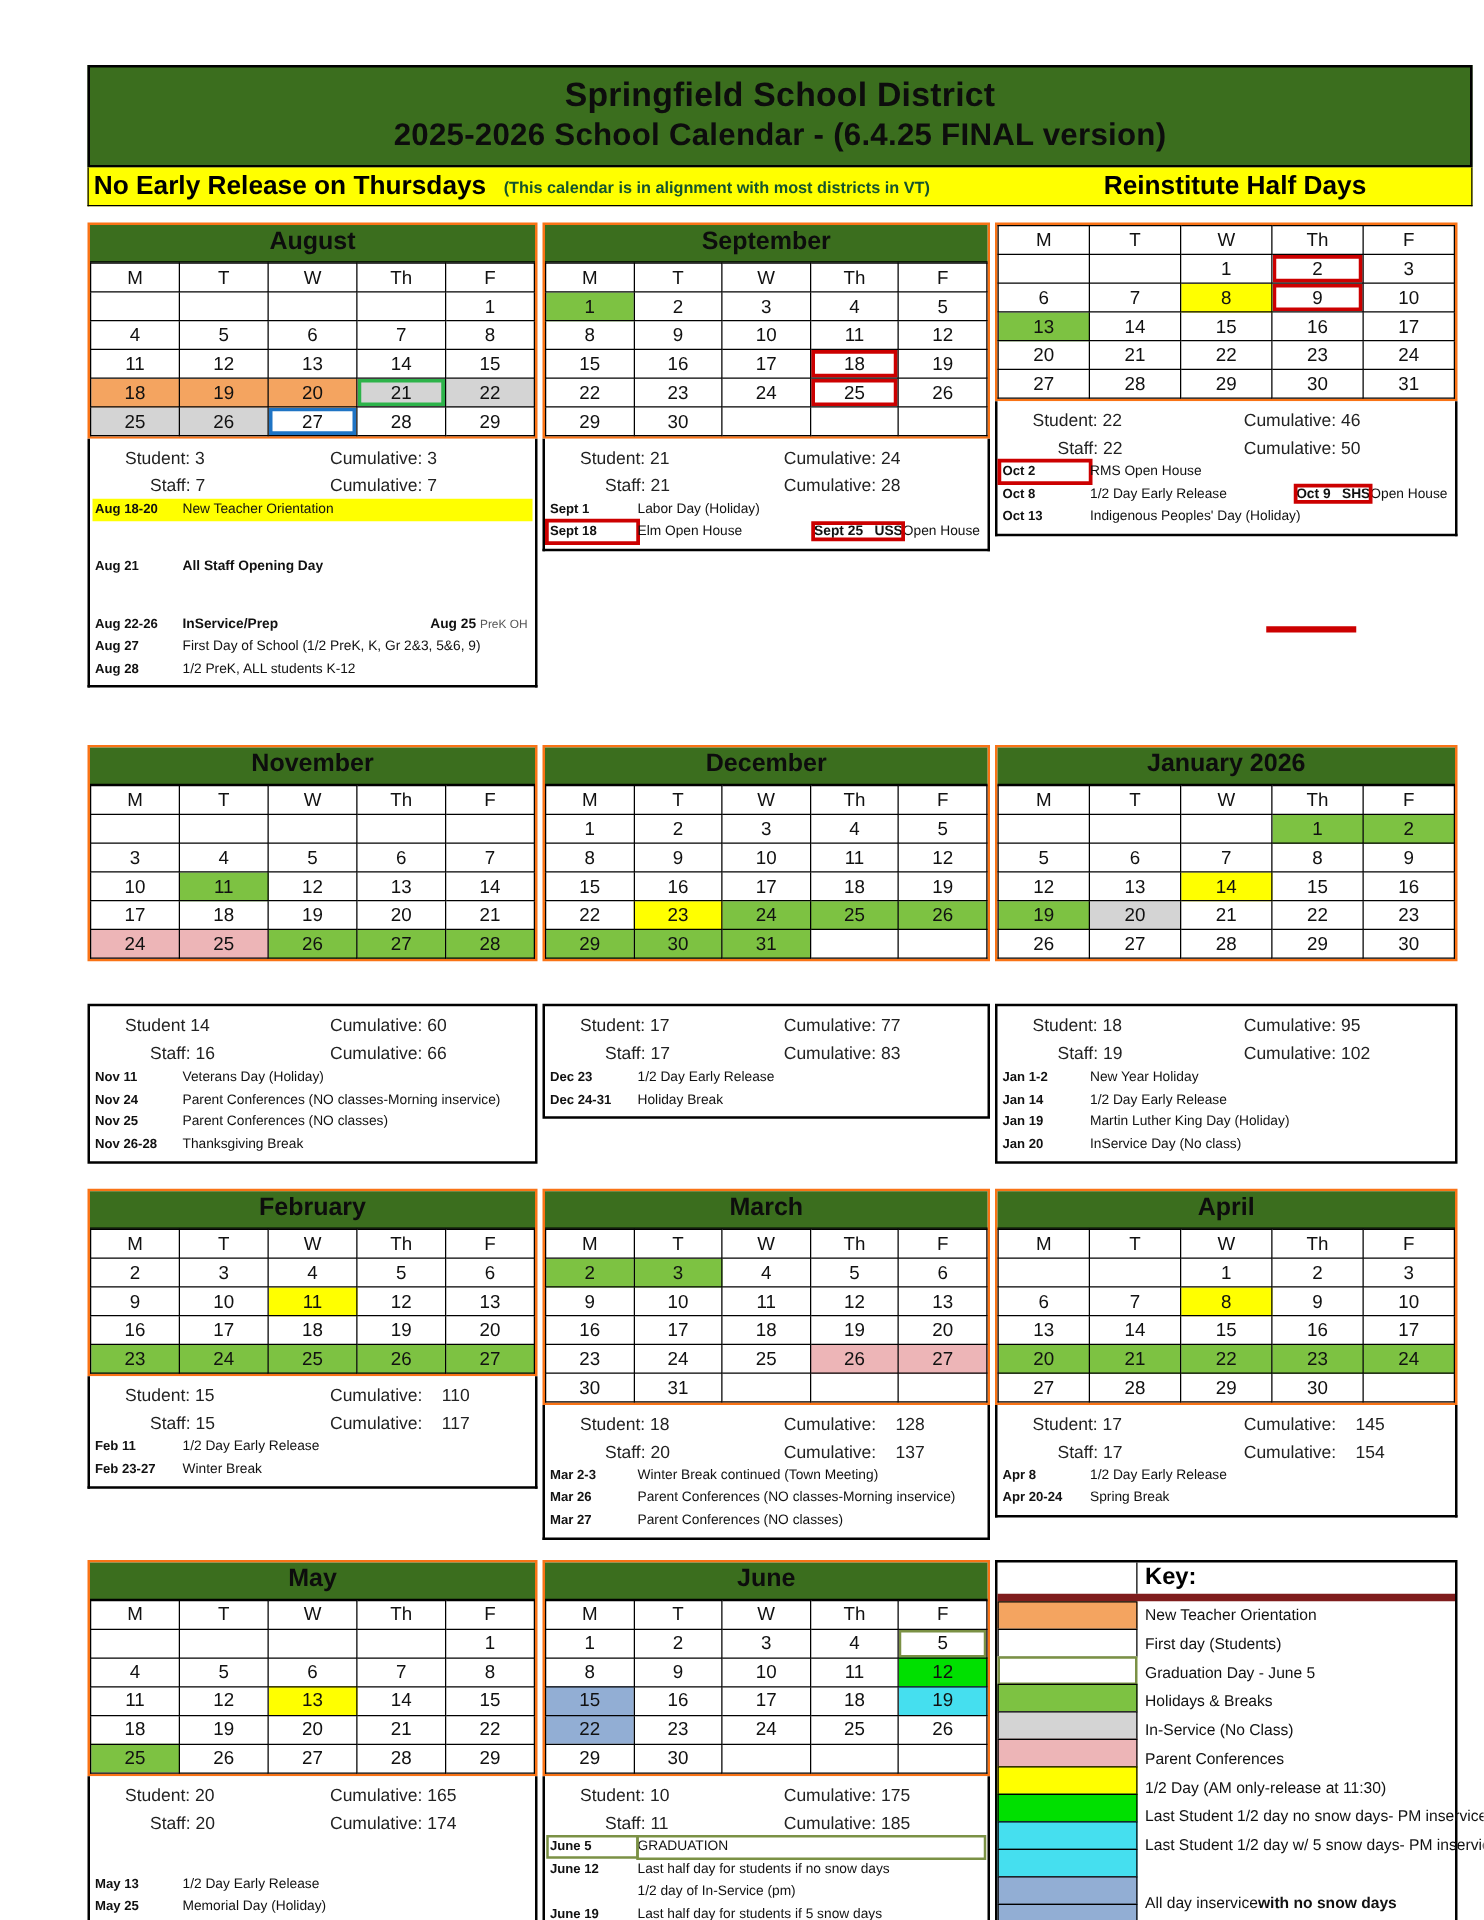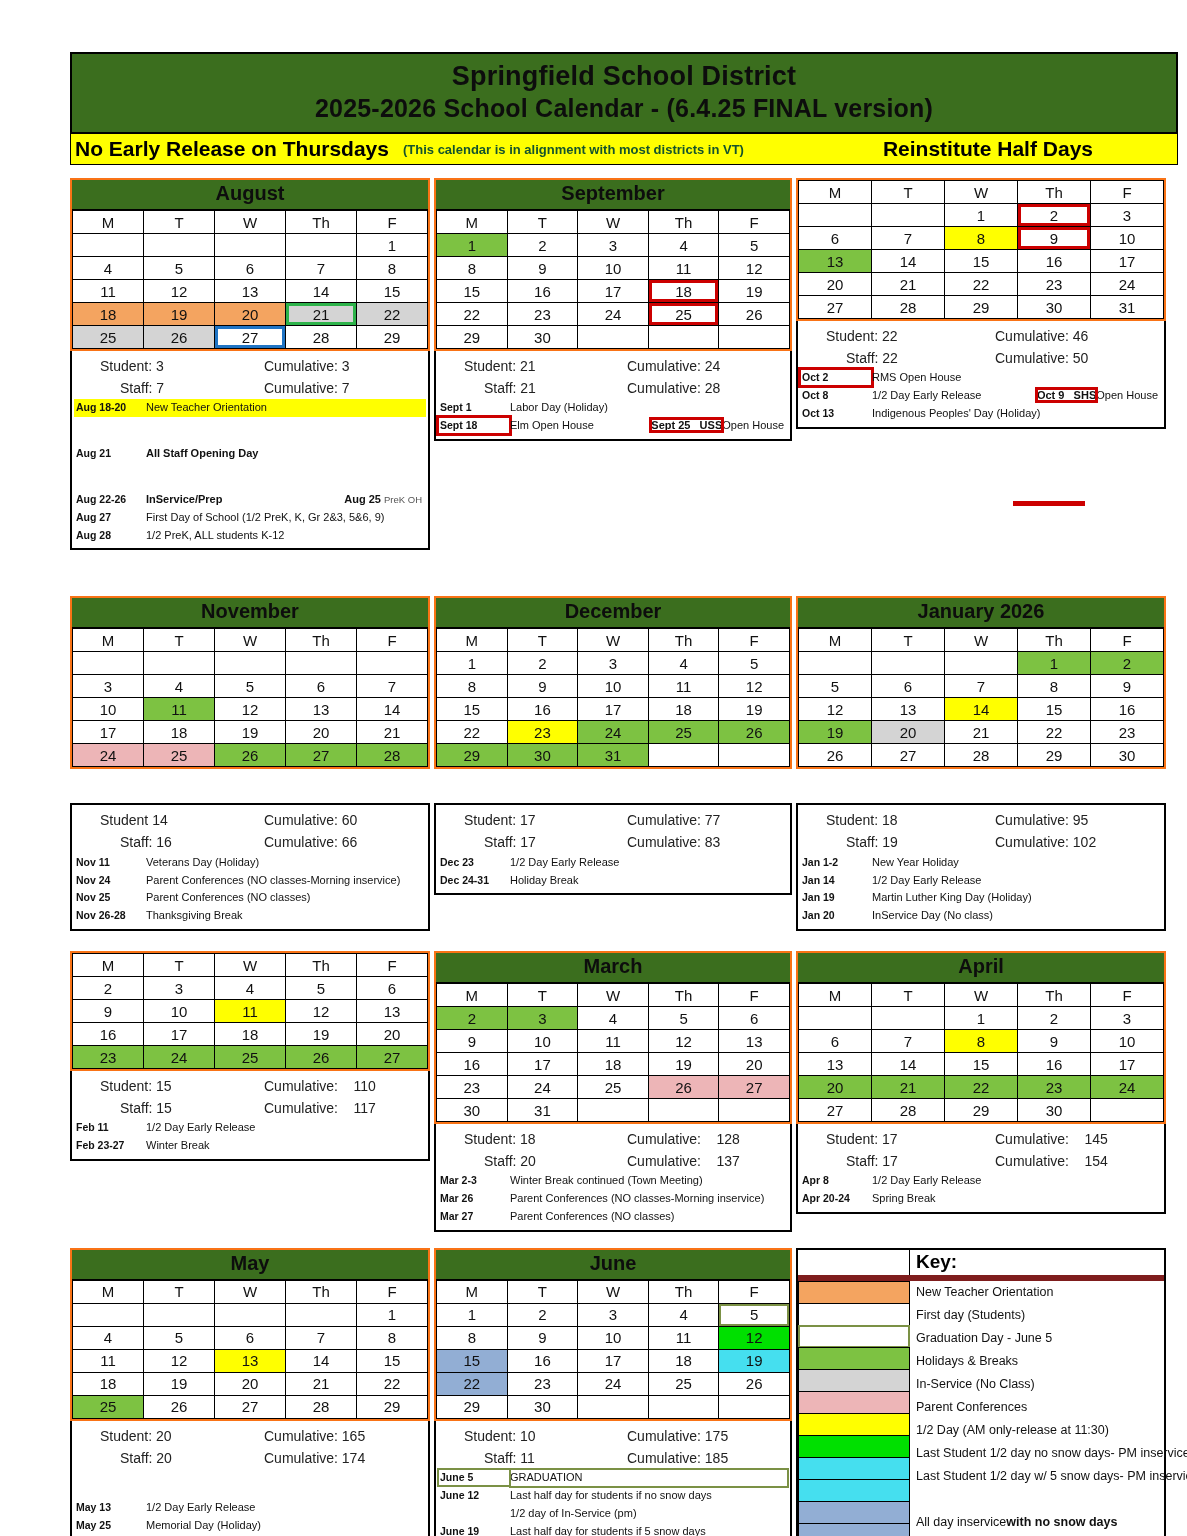--- a/index.html
+++ b/index.html
@@ -667,20 +667,21 @@
               <span class="d  ">Jan 20</span>
               <span class="t  ">InService Day (No class)</span>
             </div>
           </div>
         </div>
       </div>
       <div style="height:20px"></div>
       <div class="row">
         <div class="col c1">
           <div class="mbox">
+            <div class="mtitle">February</div>
             <table class="cal">
               <tbody>
                 <tr>
                   <th>M</th>
                   <th>T</th>
                   <th>W</th>
                   <th>Th</th>
                   <th>F</th>
                 </tr>
                 <tr>

